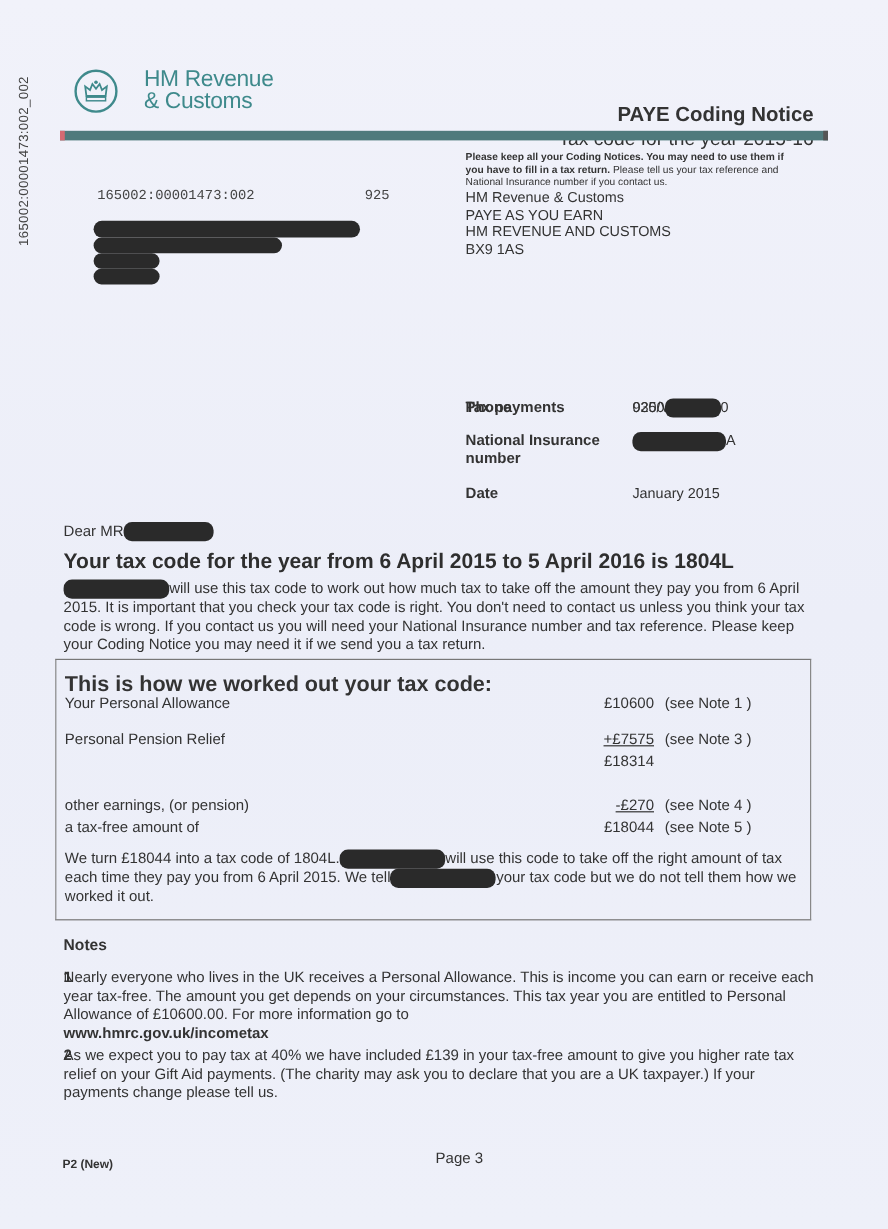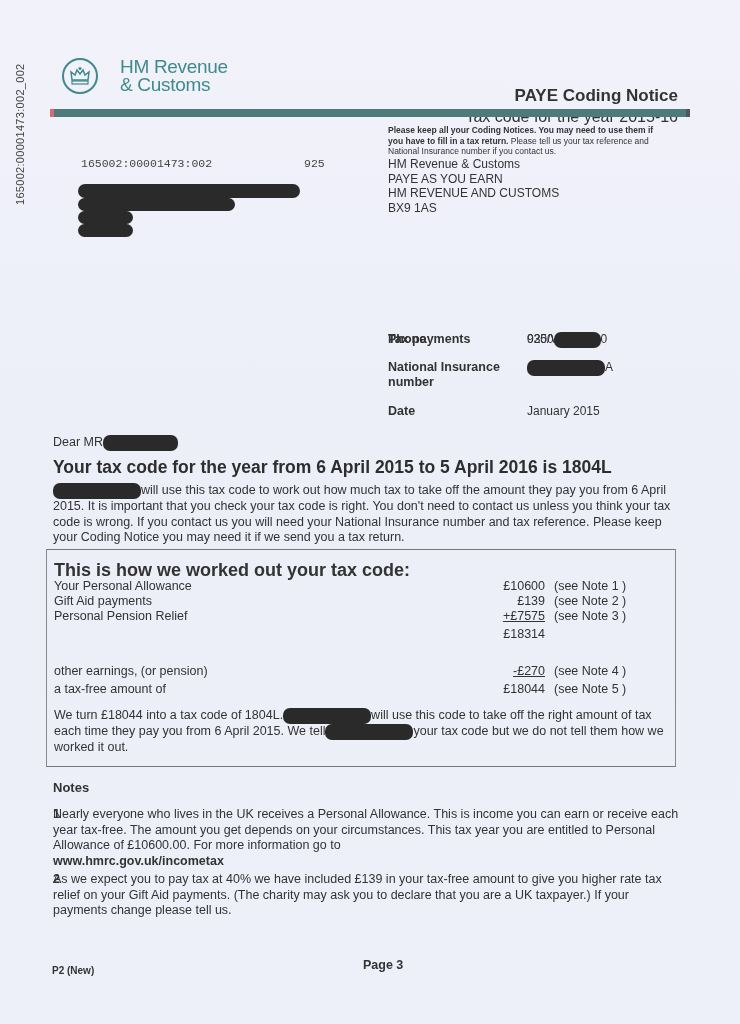--- a/index.html
+++ b/index.html
@@ -53,21 +53,21 @@
   .calc-amt { position: absolute; right: 123px; top: 0; text-align: right; }
   .calc-amt.u { text-decoration: underline; }
   .calc-note { position: absolute; left: 500px; top: 0; }
   .box-para { position: absolute; left: 7px; top: 158px; width: 615px; font-size: 12.5px; line-height: 15.5px; color: #333; }
   .notes-title { position: absolute; left: 53px; top: 780px; font-size: 13px; font-weight: bold; color: #333; }
   .note { position: absolute; left: 53px; width: 630px; font-size: 12.5px; line-height: 15.5px; color: #333; }
   .note-num { position: absolute; left: 0; top: 0; font-weight: bold; }
   .note-text { }
   .note-link { font-weight: bold; }
   .footer-left { position: absolute; left: 52px; top: 965px; font-size: 10px; font-weight: bold; color: #333; }
-  .footer-center { position: absolute; left: 363px; top: 958px; font-size: 12.5px; color: #333; font-weight: bold; }
+  .footer-center { position: absolute; left: 363px; top: 958px; font-size: 12.5px; color: #333; }
 </style>
 </head>
 <body>
 
 <div class="page">
 
   <div class="side-ref">165002:00001473:002_002</div>
 
   <div class="logo">
     <div class="logo-crest">
@@ -137,25 +137,20 @@
   </div>
 
   <div class="box">
     <div class="box-title">This is how we worked out your tax code:</div>
 
     <div class="calc-row" style="top:29px;">
       <span class="calc-label">Your Personal Allowance</span>
       <span class="calc-amt">£10600</span>
       <span class="calc-note">(see Note 1 )</span>
     </div>
-    <div class="calc-row" style="top:44px;">
-      <span class="calc-label">Gift Aid payments</span>
-      <span class="calc-amt">£139</span>
-      <span class="calc-note">(see Note 2 )</span>
-    </div>
     <div class="calc-row" style="top:59px;">
       <span class="calc-label">Personal Pension Relief</span>
       <span class="calc-amt u">+£7575</span>
       <span class="calc-note">(see Note 3 )</span>
     </div>
     <div class="calc-row" style="top:77px;">
       <span class="calc-label"></span>
       <span class="calc-amt">£18314</span>
       <span class="calc-note"></span>
     </div>

